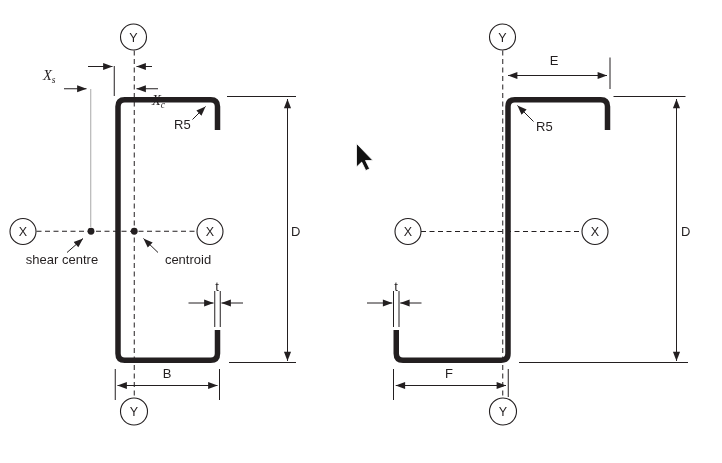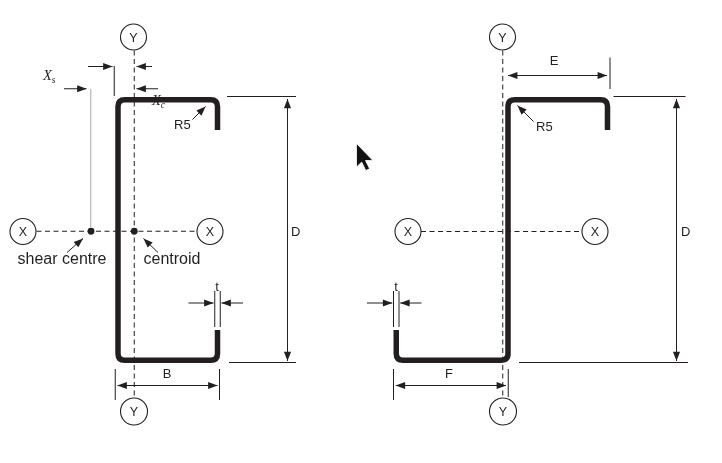--- a/index.html
+++ b/index.html
@@ -16,21 +16,21 @@
     color:#231f20;
     font-family:"Liberation Sans",sans-serif;
     font-size:13px;
     line-height:1;
     white-space:nowrap;
     user-select:none;
   }
   .cc{transform:translate(-50%,-50%);}   
   .hc{transform:translateX(-50%);}        
   .circle-letter{font-size:12.5px;}
-  .small{font-size:16px;}
+  .small{font-size:13px;}
   .math{
     font-family:"Liberation Serif",serif;
     font-style:italic;
     font-size:14.5px;
   }
   .math sub{
     font-size:9.5px;
     font-style:italic;
     vertical-align:-3px;
   }
@@ -138,21 +138,21 @@
   <div class="lbl circle-letter cc" style="left:23px;top:232px;">X</div>
   <div class="lbl circle-letter cc" style="left:210px;top:232px;">X</div>
 
   <div class="lbl math" style="left:152px;top:57px;margin-top:36px;"><span>X</span><sub>c</sub></div>
 
   <div class="lbl math" style="left:43px;top:68px;"><span>X</span><sub>s</sub></div>
 
   <div class="lbl" style="left:174px;top:118px;">R5</div>
 
   <div class="lbl small cc" style="left:62px;top:259px;">shear centre</div>
-  <div class="lbl small cc" style="left:172px;top:259px;">centroid</div>
+  <div class="lbl small cc" style="left:188px;top:259px;">centroid</div>
 
   <div class="lbl" style="left:291px;top:225px;">D</div>
   <div class="lbl hc" style="left:167px;top:367px;">B</div>
   <div class="lbl hc" style="left:217px;top:280px;">t</div>
 
   <div class="lbl circle-letter cc" style="left:502.5px;top:37.5px;">Y</div>
   <div class="lbl circle-letter cc" style="left:503px;top:412px;">Y</div>
   <div class="lbl circle-letter cc" style="left:408px;top:232px;">X</div>
   <div class="lbl circle-letter cc" style="left:595px;top:232px;">X</div>
 

